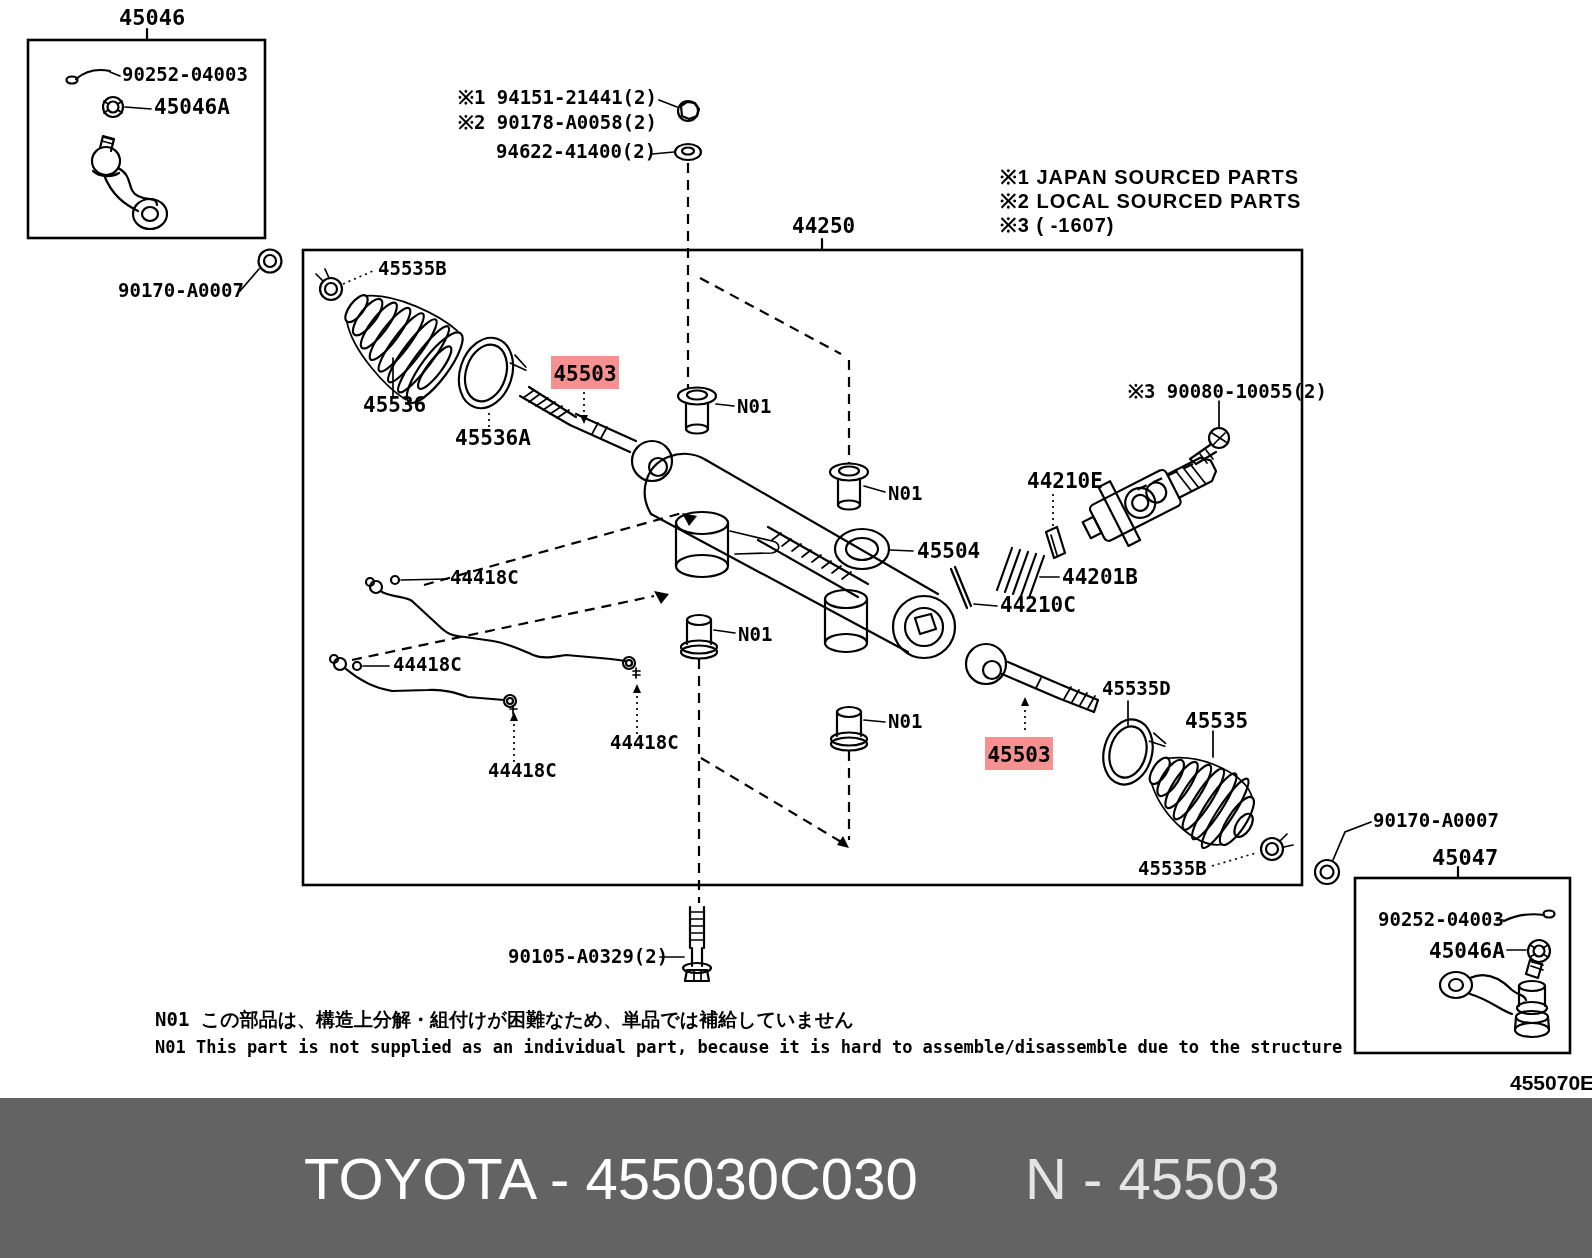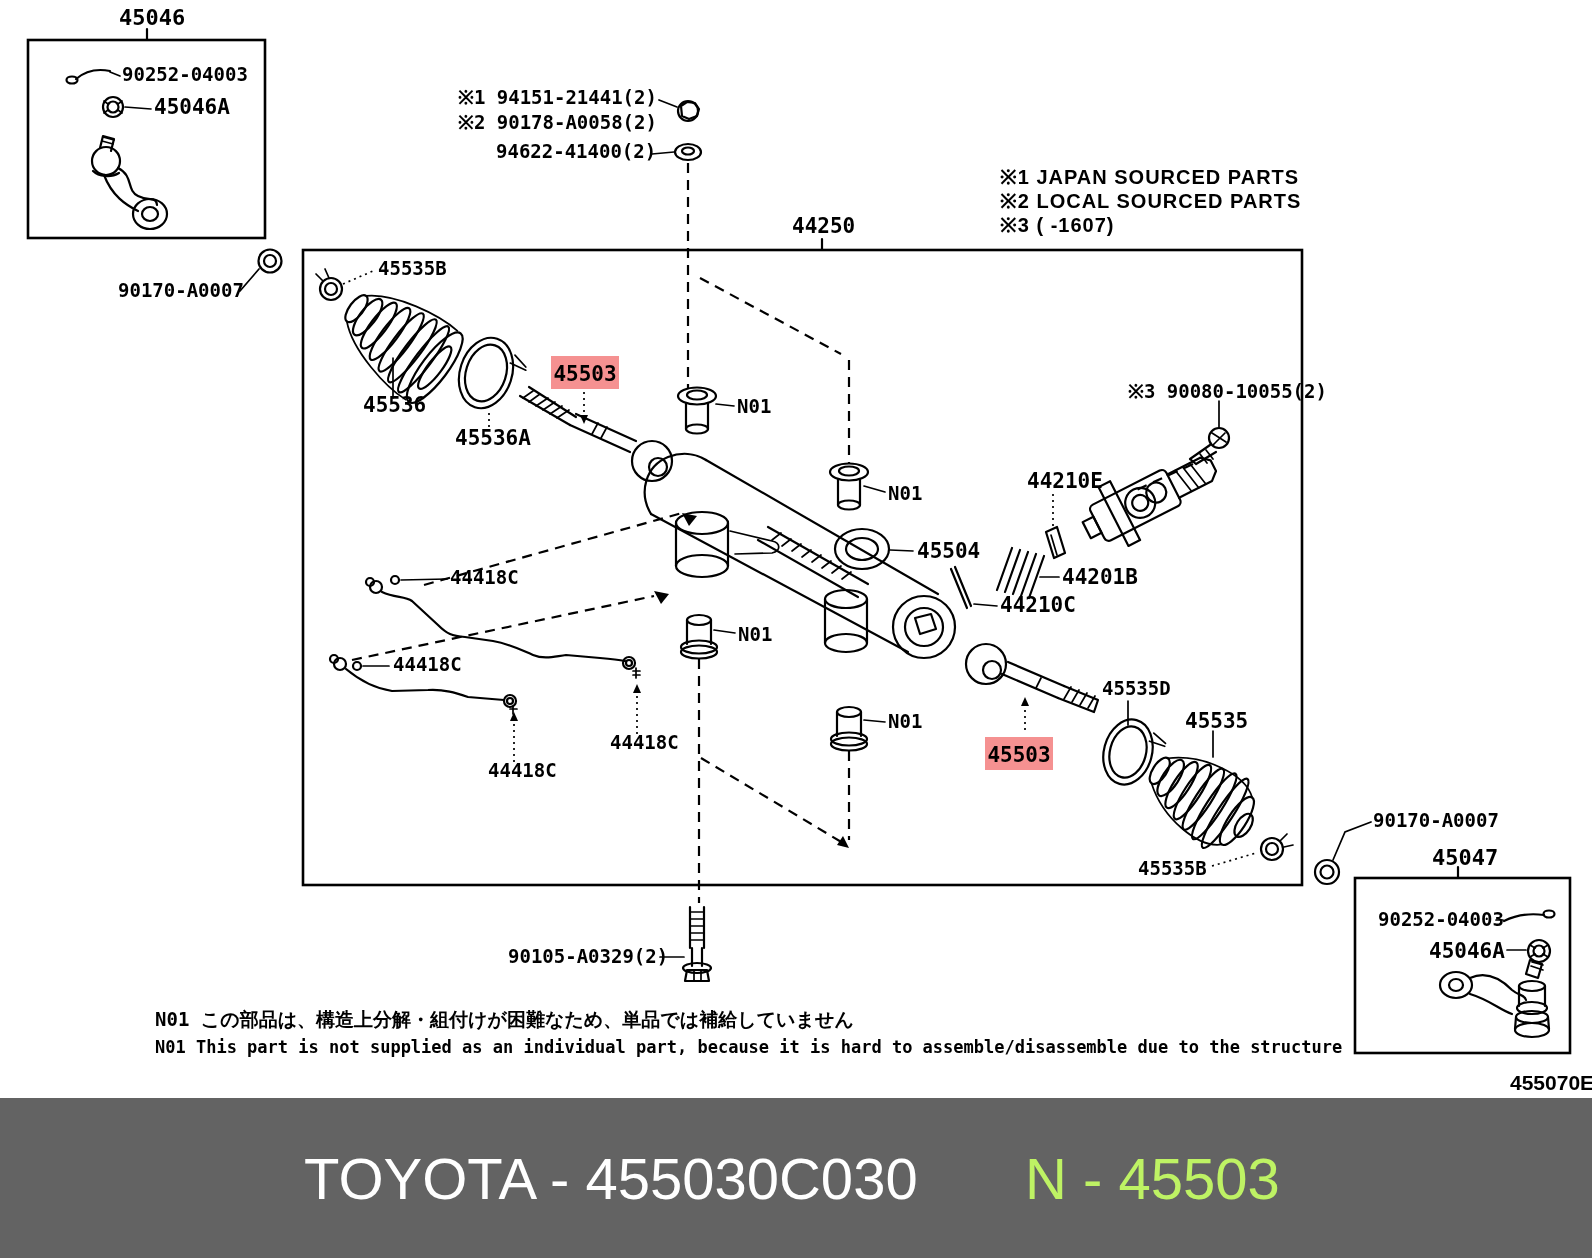--- a/index.html
+++ b/index.html
@@ -354,16 +354,16 @@
         <text x="1429" y="958" font-size="21" class="lbl">45046A</text>
         <text x="508" y="963" font-size="19" class="lbl">90105-A0329(2)</text>
         <text x="155" y="1026" font-size="19" class="lbl">N01 この部品は、構造上分解・組付けが困難なため、単品では補給していません</text>
         <text x="155" y="1053" font-size="17" class="lbl">N01 This part is not supplied as an individual part,  because it is hard to assemble/disassemble due to the structure</text>
         <text x="1510" y="1090" font-size="21" class="lbl sans" font-weight="normal">455070E</text>
       </g>
 </svg>
 
 <div id="banner" style="background: rgb(99, 99, 99);">
   <span style="left: 304px; color: rgb(255, 255, 255);">TOYOTA - 455030C030</span>
-  <span style="left: 1025px; color: #bef264;">N - 45503</span>
+  <span style="left: 1025px; color: #e5e5e5;">N - 45503</span>
 </div>
 
 </div>
 
 </body></html>

